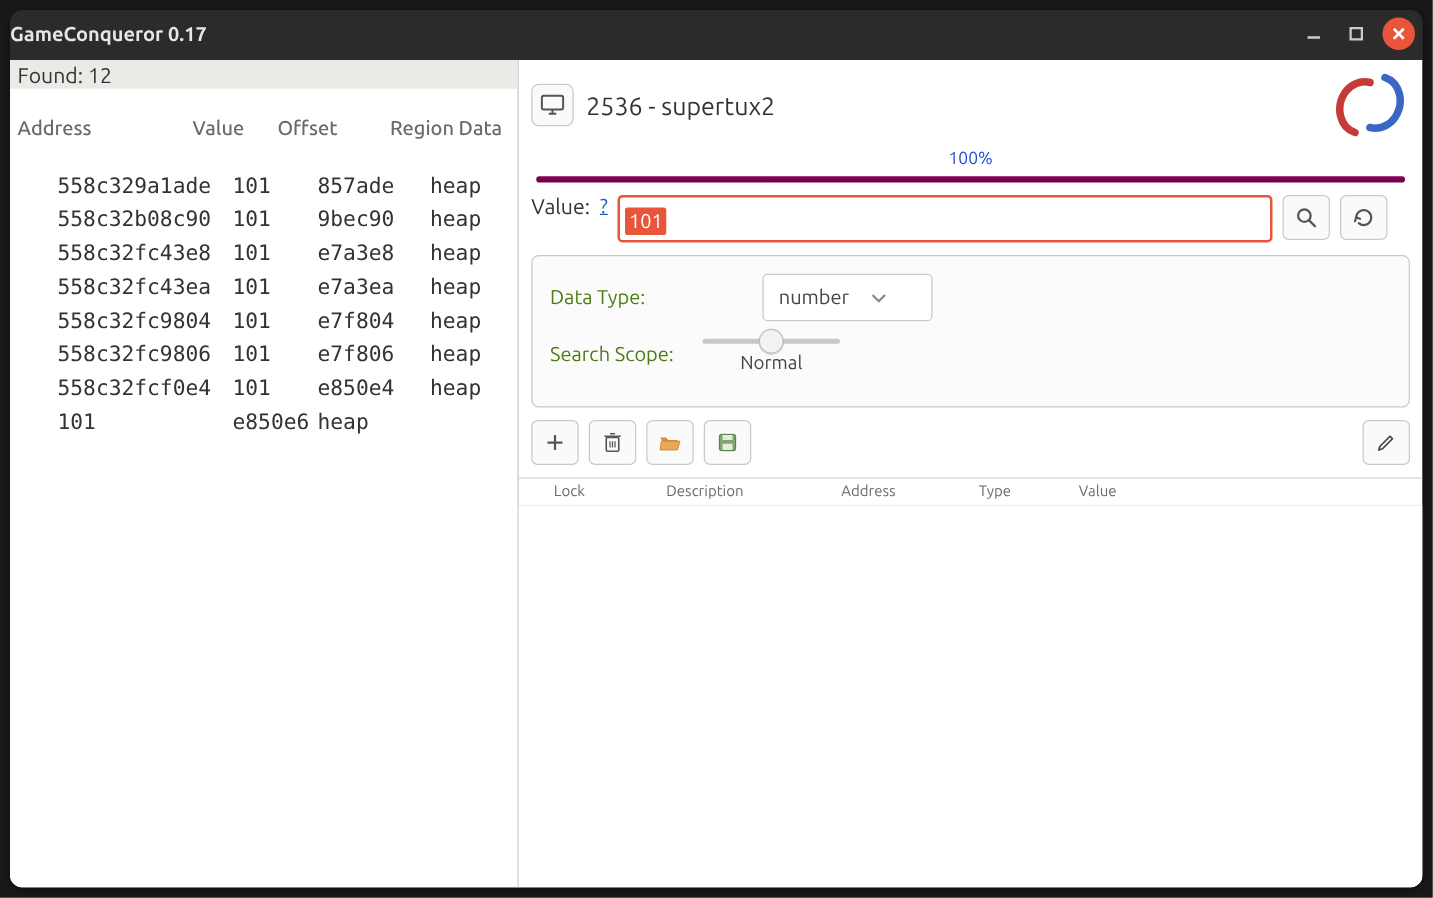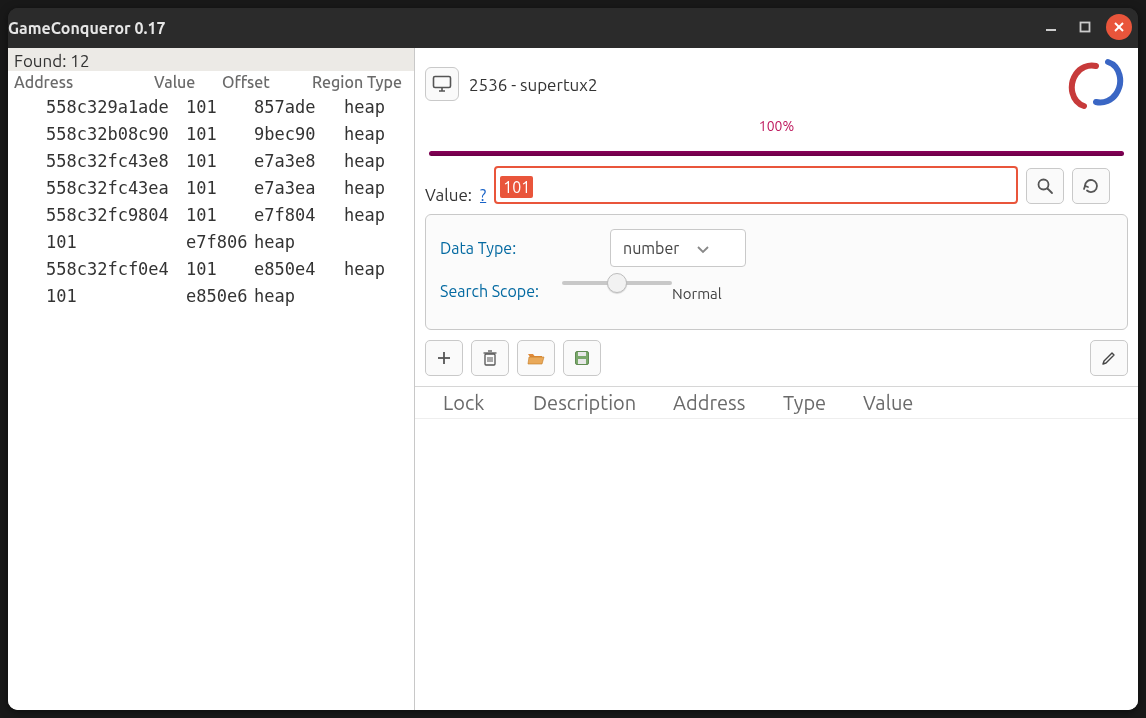--- a/index.html
+++ b/index.html
@@ -7,54 +7,54 @@
   .window{width:1130px;height:702px;margin:8px auto;background:#333;border-radius:10px;overflow:hidden;box-shadow:0 2px 8px rgba(0,0,0,0.5);position:relative;}
   
   .titlebar{height:40px;background:#2b2b2b;display:flex;align-items:center;justify-content:flex-start;position:relative;color:#e6e6e6;font-weight:600;font-size:16px;}
   .win-controls{position:absolute;right:6px;top:6px;display:flex;gap:8px;}
   .wc{width:26px;height:26px;border-radius:50%;display:flex;align-items:center;justify-content:center;cursor:pointer;}
   .wc-close{background:#e9553b;color:#fff;}
   .wc-min,.wc-max{color:#ccc;}
   .wc svg{display:block;}
   
   .app{display:flex;height:calc(100% - 40px);background:#fff;}
-  .left{width:406px;border-right:1px solid #c8c8c8;background:#fff;display:flex;flex-direction:column;}
+  .left{width:406px;border-right:1px solid #c8c8c8;background:#fff;display:flex;flex-direction:column;gap:21px;}
   .found-bar{background:#eceae6;padding:3px 6px 1px 6px;font-size:17px;color:#333;}
   .headers{display:grid;grid-template-columns:140px 68px 90px 100px;padding:2px 6px 3px 6px;color:#6a6a6a;font-size:16px;}
   .headers span{font-weight:500;}
   .rows{padding:0 0 0 6px;}
   .row{display:grid;grid-template-columns:140px 68px 90px 100px;font-family:"DejaVu Sans Mono","Ubuntu Mono",monospace;font-size:17px;line-height:27px;color:#333;}
   .right{flex:1;display:flex;flex-direction:column;}
   .proc-row{display:flex;align-items:center;padding:8px 14px 6px 10px;gap:10px;}
   .proc-btn{width:32px;height:32px;border:1px solid #c9c9c9;border-radius:6px;display:flex;align-items:center;justify-content:center;background:#fafafa;cursor:pointer;}
-  .proc-label{font-size:17px;color:#333;}
+  .proc-label{font-size:20px;color:#333;}
   .logo{margin-left:auto;width:56px;height:56px;position:relative;}
   .logo svg{width:56px;height:56px;}
   .progress-wrap{padding:0 14px 0 14px;position:relative;}
-  .progress-txt{text-align:center;color:#be185d;font-size:14px;margin-bottom:17px;}
+  .progress-txt{text-align:center;color:#1d4ed8;font-size:14px;margin-bottom:7px;}
   .progress-bar{height:5px;background:linear-gradient(#8a005a,#6a0046);border-radius:3px;}
-  .value-row{display:flex;align-items:flex-end;gap:8px;padding:10px 28px 10px 10px;}
+  .value-row{display:flex;align-items:flex-start;gap:8px;padding:10px 28px 10px 10px;}
   .value-lbl{font-size:17px;color:#333;}
   .help-q{color:#1862c7;text-decoration:underline;cursor:pointer;font-size:16px;}
   .value-input-inner{display:inline-block;background:#e9553b;color:#fff;padding:1px 3px;border-radius:2px;font-size:16px;line-height:20px;margin-top:4px;}
   .value-input-box{flex:1;height:34px;border:2px solid #e9553b;border-radius:4px;padding:0 4px;display:flex;align-items:center;background:#fff;}
   .icon-btn{width:36px;height:34px;border:1px solid #c9c9c9;border-radius:5px;background:#fafafa;display:flex;align-items:center;justify-content:center;cursor:pointer;}
   .icon-btn svg{display:block;}
   .panel{margin:0 10px 10px 10px;border:1px solid #c9c9c9;border-radius:6px;padding:14px 14px 10px 14px;background:#fbfbfb;}
   .panel-row{display:flex;align-items:center;gap:12px;margin-bottom:12px;}
-  .panel-lbl{color:#0369a1;font-size:16px;width:110px;}
+  .panel-lbl{color:#4d7c0f;font-size:16px;width:110px;}
   .select{height:36px;border:1px solid #c9c9c9;border-radius:4px;background:#fff;padding:0 12px;display:flex;align-items:center;gap:18px;color:#444;font-size:16px;min-width:110px;cursor:default;margin-left:48px;}
   .select .chev{color:#888;}
-  .slider-wrap{display:flex;flex-direction:row;}
+  .slider-wrap{display:flex;flex-direction:column;align-items:center;}
   .slider{width:110px;height:4px;background:#c8c8c8;border-radius:2px;position:relative;margin-top:2px;}
   .slider-thumb{position:absolute;width:18px;height:18px;border-radius:50%;border:1px solid #bdbdbd;background:#f2f2f2;top:-8px;left:50%;transform:translateX(-50%);box-shadow:0 1px 1px rgba(0,0,0,0.15);}
   .slider-lbl{color:#444;font-size:15px;margin-top:6px;}
   .toolbar{display:flex;gap:8px;padding:0 10px 10px 10px;}
   .toolbar .spacer{flex:1;}
-  .cheat-headers{display:grid;grid-template-columns:90px 140px 110px 80px 1fr;padding:4px 12px 4px 28px;color:#6a6a6a;font-size:20px;border-top:1px solid #d6d6d6;border-bottom:1px solid #eee;}
+  .cheat-headers{display:grid;grid-template-columns:90px 140px 110px 80px 1fr;padding:4px 12px 4px 28px;color:#6a6a6a;font-size:12px;border-top:1px solid #d6d6d6;border-bottom:1px solid #eee;}
   .cheat-body{flex:1;background:#fff;}
   .mono{font-family:"DejaVu Sans Mono","Ubuntu Mono",monospace;margin-left:32px;}
 </style>
 </head>
 <body>
 
 <div class="window">
   <div class="titlebar">
     <span>GameConqueror 0.17</span>
     <div class="win-controls">
@@ -80,21 +80,21 @@
   <div class="app">
 
     <div class="left">
       <div class="found-bar">
         <span>Found: </span><span>12</span>
       </div>
       <div class="headers">
         <span>Address</span>
         <span>Value</span>
         <span>Offset</span>
-        <span>Region Type</span>
+        <span>Region Data</span>
       </div>
       <div class="rows" id="rows">
           <div class="row">
             <span class="mono">558c329a1ade</span>
             <span class="mono">101</span>
             <span class="mono">857ade</span>
             <span class="mono">heap</span>
           </div>
           <div class="row">
             <span class="mono">558c32b08c90</span>
@@ -114,20 +114,21 @@
             <span class="mono">e7a3ea</span>
             <span class="mono">heap</span>
           </div>
           <div class="row">
             <span class="mono">558c32fc9804</span>
             <span class="mono">101</span>
             <span class="mono">e7f804</span>
             <span class="mono">heap</span>
           </div>
           <div class="row">
+            <span class="mono">558c32fc9806</span>
             <span class="mono">101</span>
             <span class="mono">e7f806</span>
             <span class="mono">heap</span>
           </div>
           <div class="row">
             <span class="mono">558c32fcf0e4</span>
             <span class="mono">101</span>
             <span class="mono">e850e4</span>
             <span class="mono">heap</span>
           </div>

